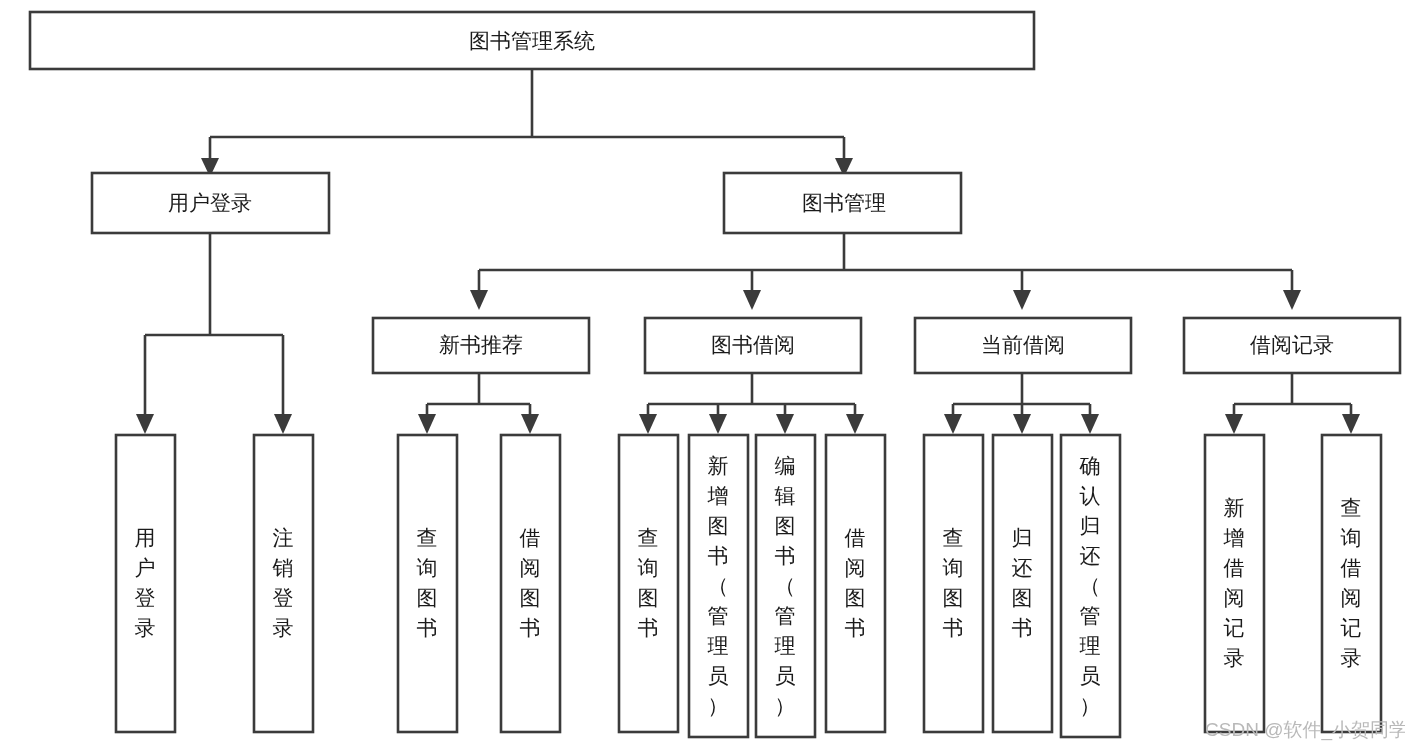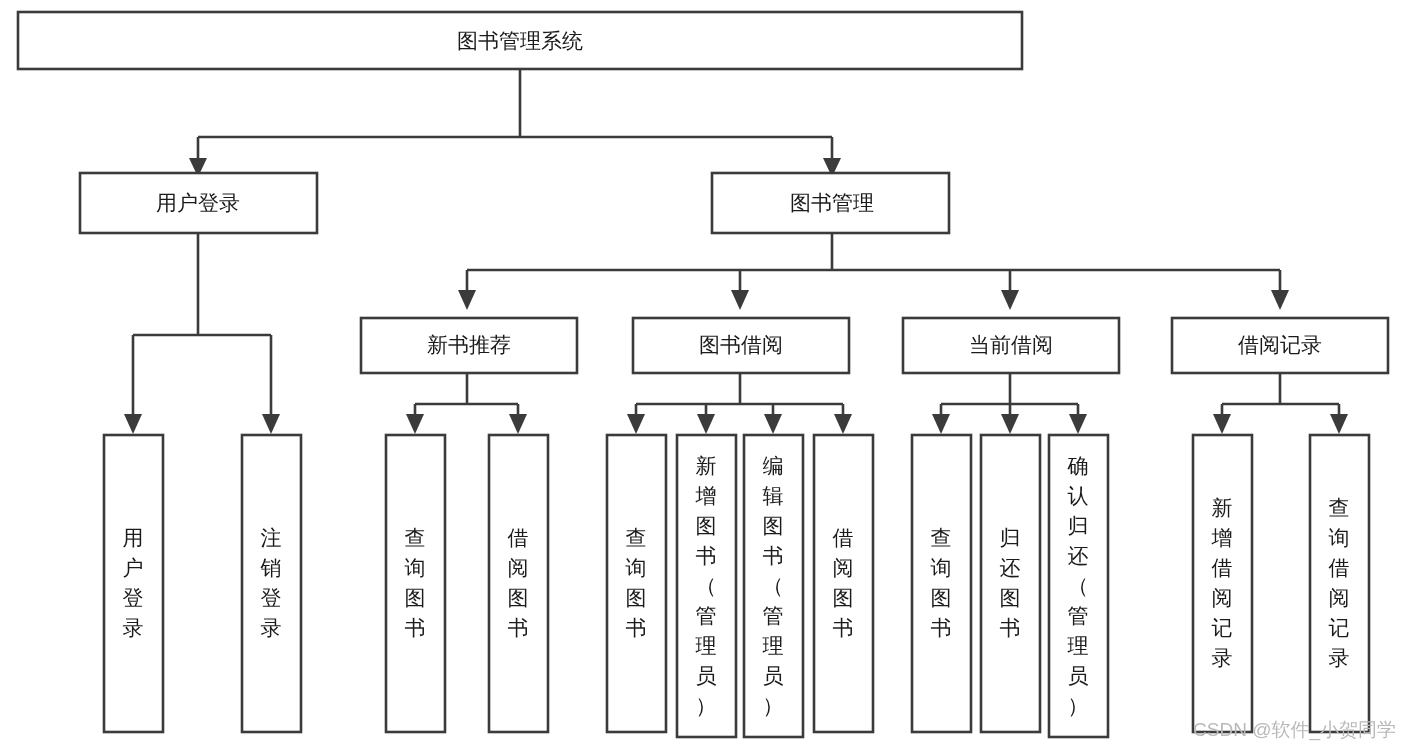--- a/index.html
+++ b/index.html
@@ -10,20 +10,21 @@
   body {
     width: 1405px;
     height: 747px;
     font-family: "Liberation Sans", "DejaVu Sans", sans-serif;
     overflow: hidden;
   }
   #diagram-root {
     position: relative;
     width: 1203px;
     height: 747px;
+    margin-left: 12px;
   }
   svg#flowchart {
     display: block;
     width: 1405px;
     height: 747px;
   }
   .node-box {
     fill: #ffffff;
     stroke: #3b3b3b;
     stroke-width: 2.6;

